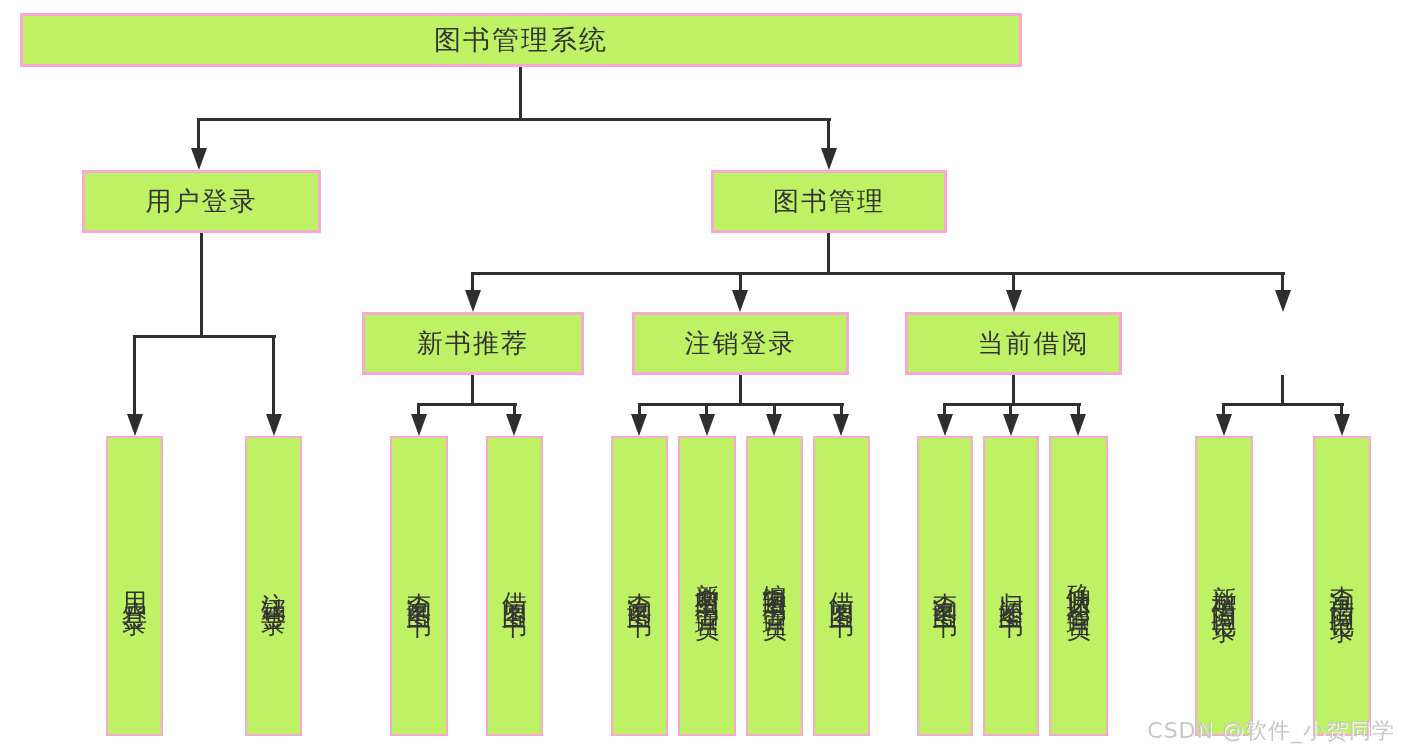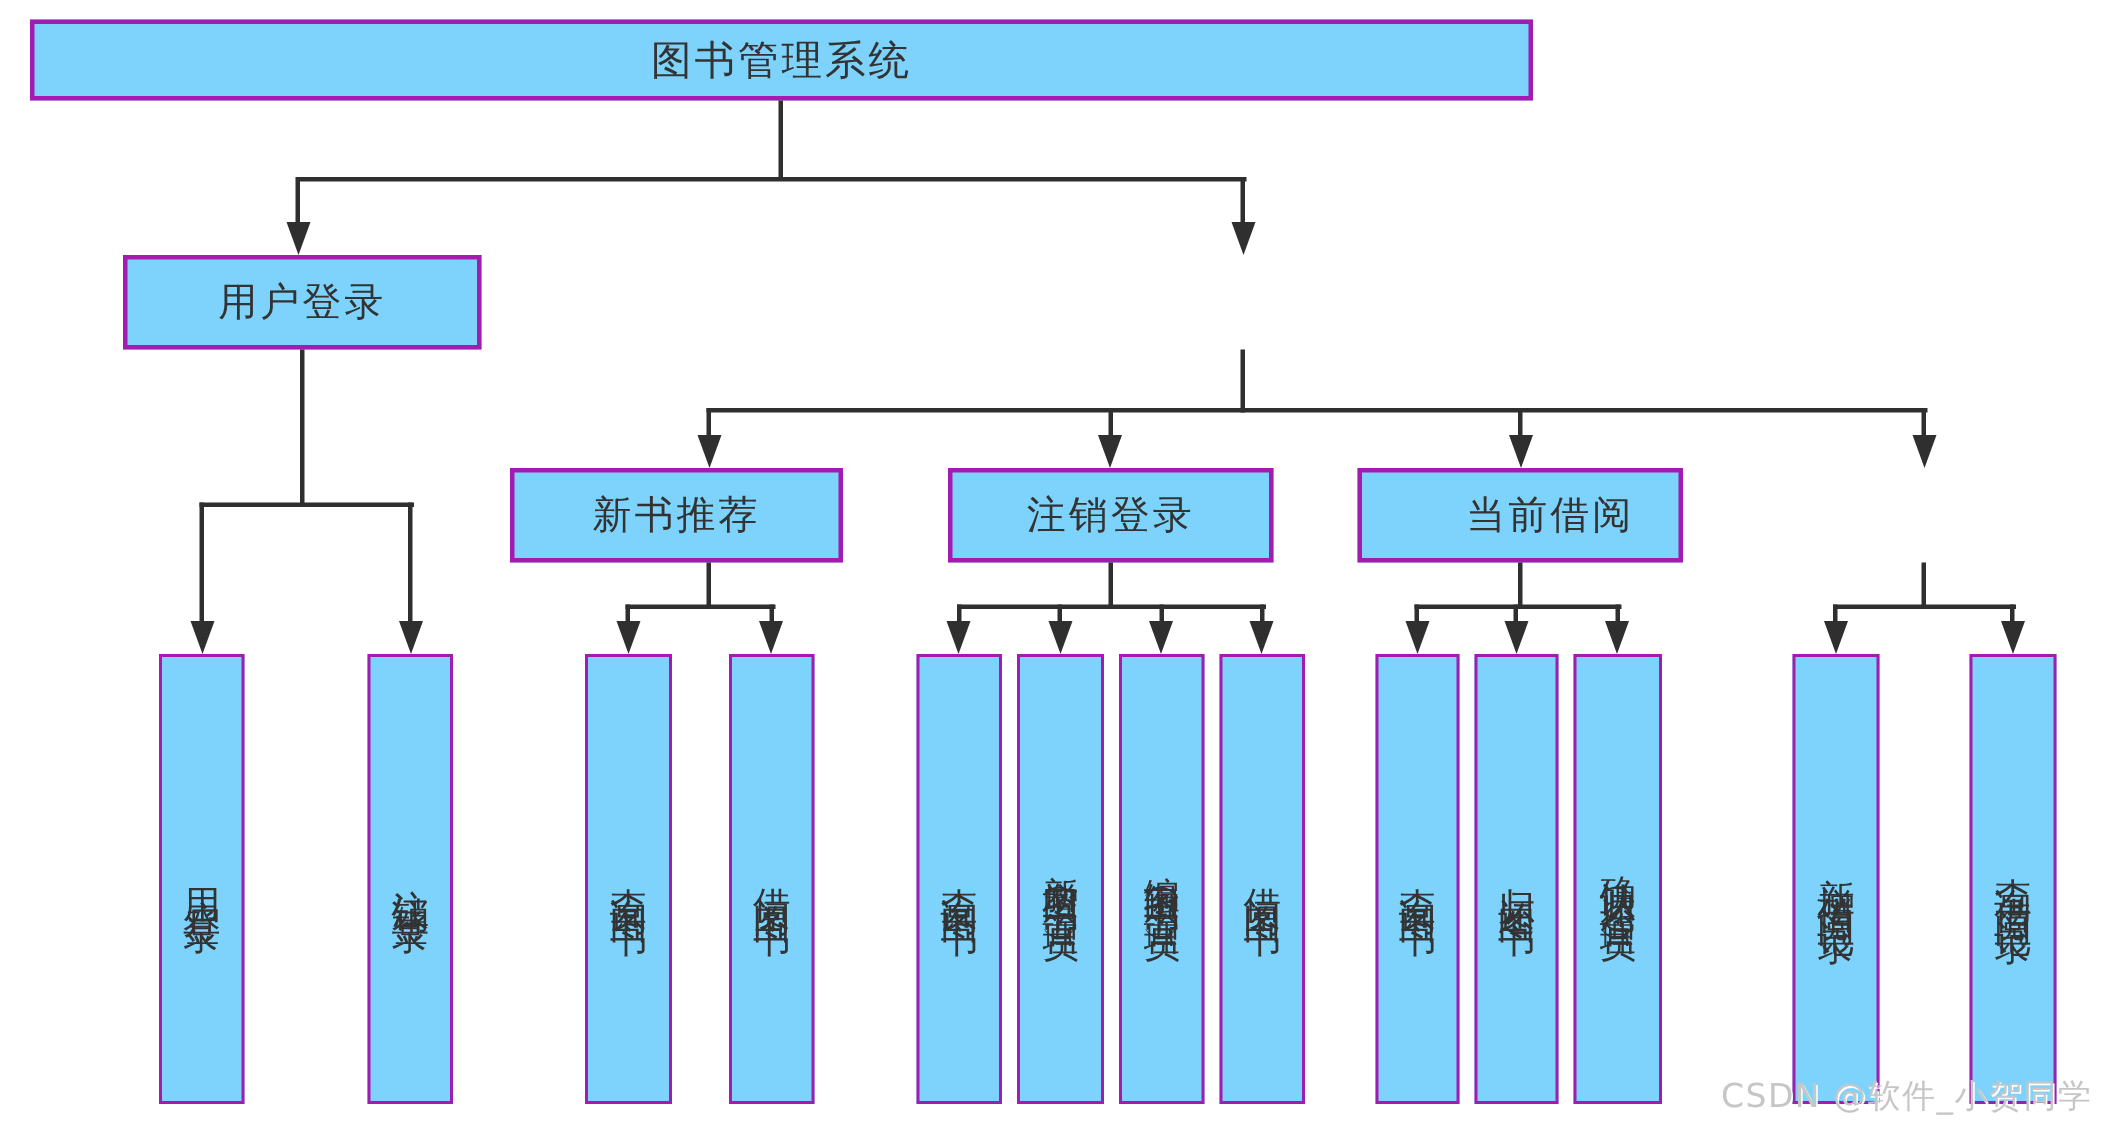--- a/index.html
+++ b/index.html
@@ -2,21 +2,21 @@
 <html><head>
 <meta charset="utf-8">
 <style>
   html, body { margin:0; padding:0; background:#ffffff; }
   .canvas {
     position:relative; width:1405px; height:747px; background:#ffffff;
     font-family:"DejaVu Sans","Liberation Sans",sans-serif; color:#333333;
     overflow:hidden;
   }
   .node {
-    position:absolute; background:#7dd3fc; border:3px solid #a21caf;
+    position:absolute; background:#bef264; border:3px solid #f9a8d4;
     box-sizing:border-box; display:flex; align-items:center; justify-content:center;
     font-size:26px; letter-spacing:2px; color:#333333; white-space:nowrap;
   }
   .leaf {
     border-width:2px;
     writing-mode:vertical-rl; text-orientation:mixed;
     font-size:25px; letter-spacing:7px; white-space:normal;
   }
   .leaf.long { font-size:24px; letter-spacing:5px; }
   .root-node { font-size:27px; }
@@ -34,22 +34,23 @@
   }
 </style>
 </head>
 <body>
 
 <div class="canvas">
 
   <div class="node root-node" style="left:20px; top:13px; width:1002px; height:54px;">图书管理系统</div>
 
   <div class="node" style="left:82px; top:170px; width:239px; height:63px;">用户登录</div>
+  <div class="node" style="left:711px; top:170px; width:236px; height:63px;">图书管理</div>
 
-  <div class="node" style="left:340px; top:312px; width:222px; height:63px;">新书推荐</div>
+  <div class="node" style="left:362px; top:312px; width:222px; height:63px;">新书推荐</div>
   <div class="node" style="left:632px; top:312px; width:217px; height:63px;">注销登录</div>
   <div class="node" style="left:905px; top:312px; width:217px; height:63px;padding-left:40px;">当前借阅</div>
 
   <div class="node leaf" style="left:106px; top:436px; width:57px; height:300px;">用户登录</div>
   <div class="node leaf" style="left:245px; top:436px; width:57px; height:300px;">注销登录</div>
 
   <div class="node leaf" style="left:390px; top:436px; width:58px; height:300px;">查询图书</div>
   <div class="node leaf" style="left:486px; top:436px; width:57px; height:300px;">借阅图书</div>
 
   <div class="node leaf" style="left:611px; top:436px; width:57px; height:300px;">查询图书</div>

